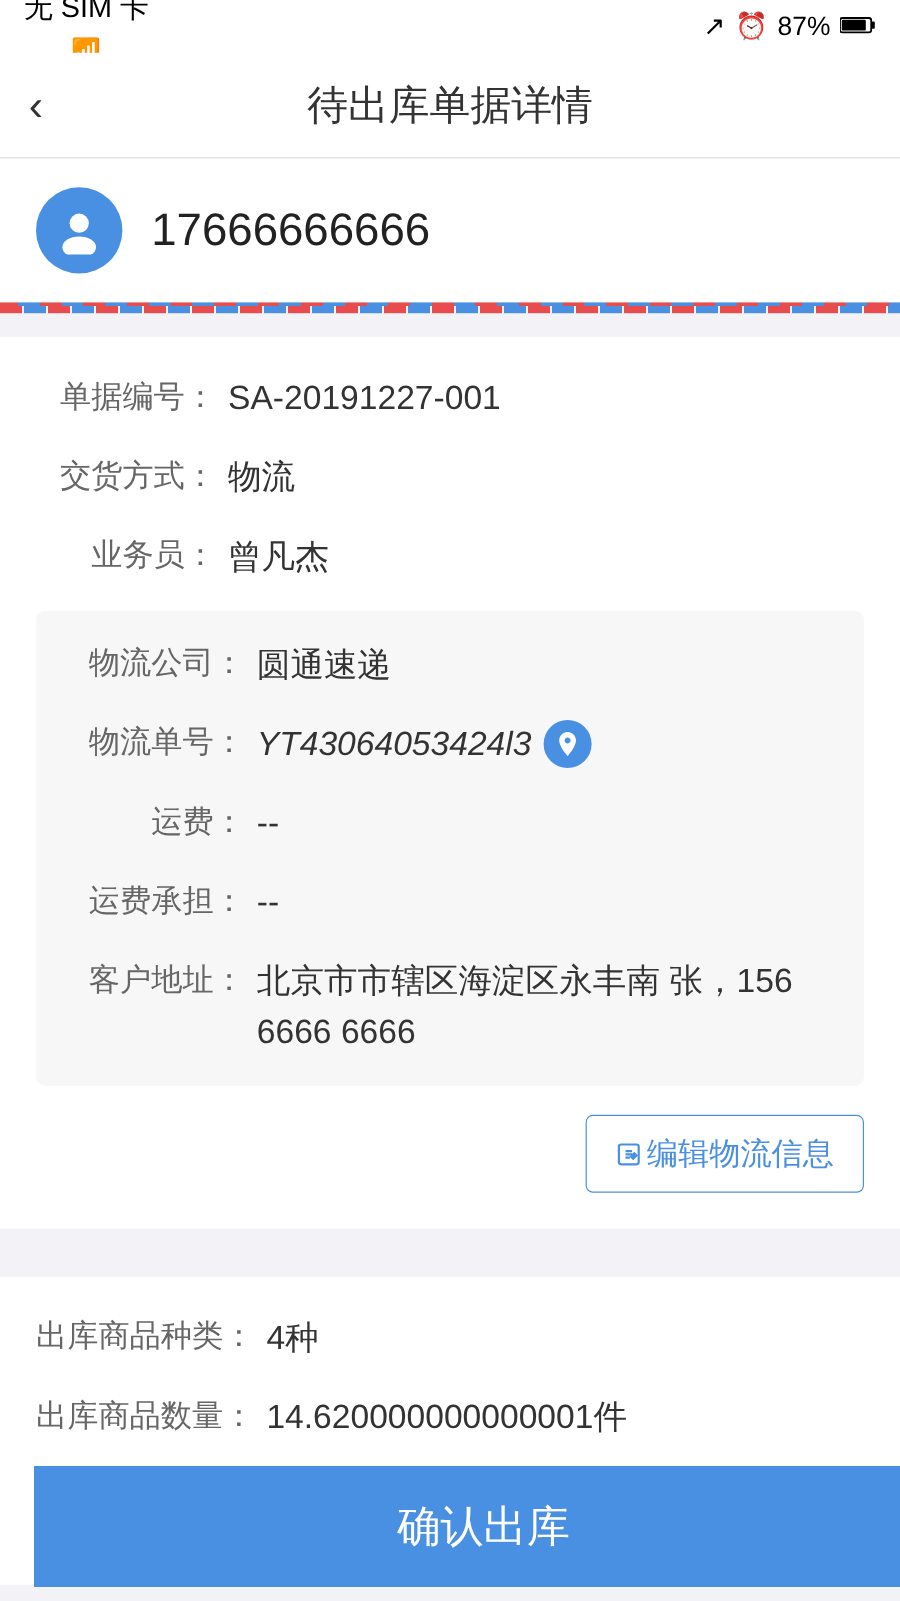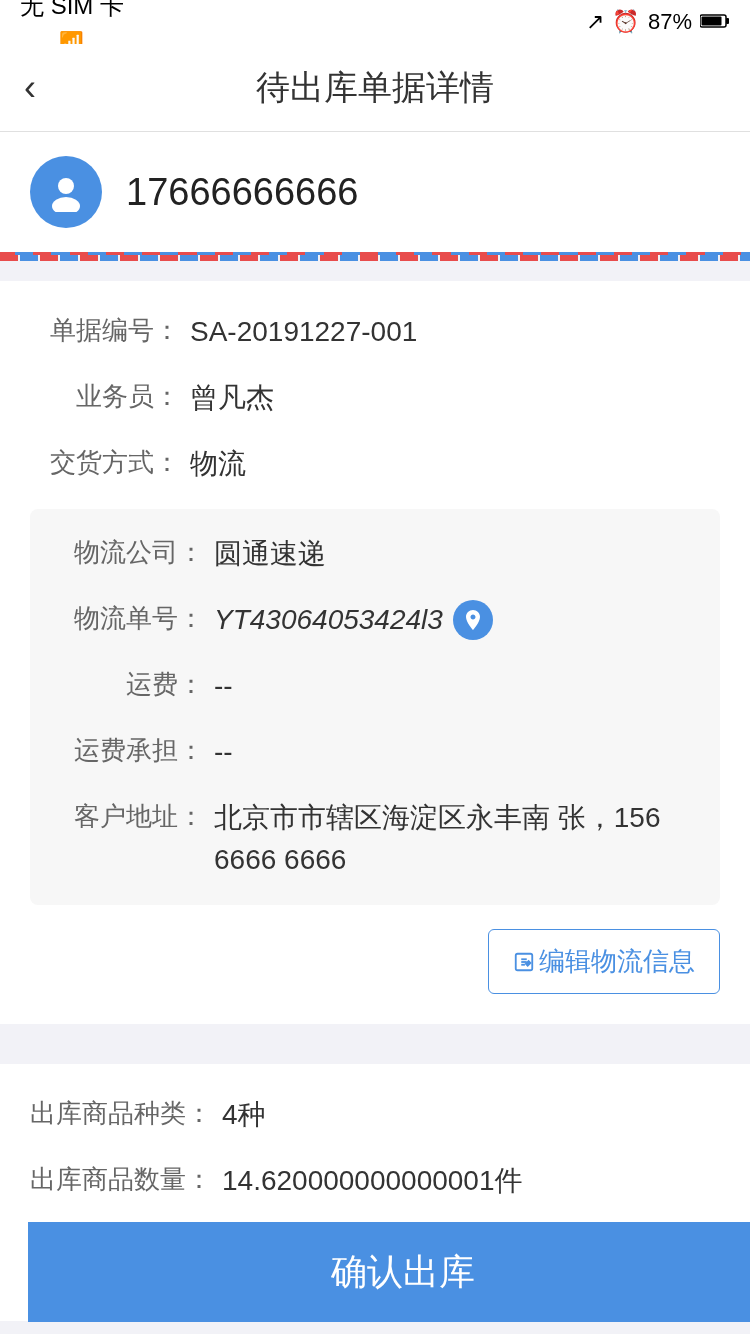--- a/index.html
+++ b/index.html
@@ -270,26 +270,26 @@
 </div>
 
 <div class="dashed-divider"></div>
 
 <div class="section">
   <div class="info-row">
     <span class="info-label">单据编号：</span>
     <span class="info-value">SA-20191227-001</span>
   </div>
   <div class="info-row">
+    <span class="info-label">交货方式：</span>
+    <span class="info-value">物流</span>
+  </div>
+  <div class="info-row">
     <span class="info-label">业务员：</span>
     <span class="info-value">曾凡杰</span>
-  </div>
-  <div class="info-row">
-    <span class="info-label">交货方式：</span>
-    <span class="info-value">物流</span>
   </div>
 
   <div class="logistics-card">
     <div class="info-row">
       <span class="info-label">物流公司：</span>
       <span class="info-value">圆通速递</span>
     </div>
     <div class="info-row">
       <span class="info-label">物流单号：</span>
       <div class="info-value-flex">

